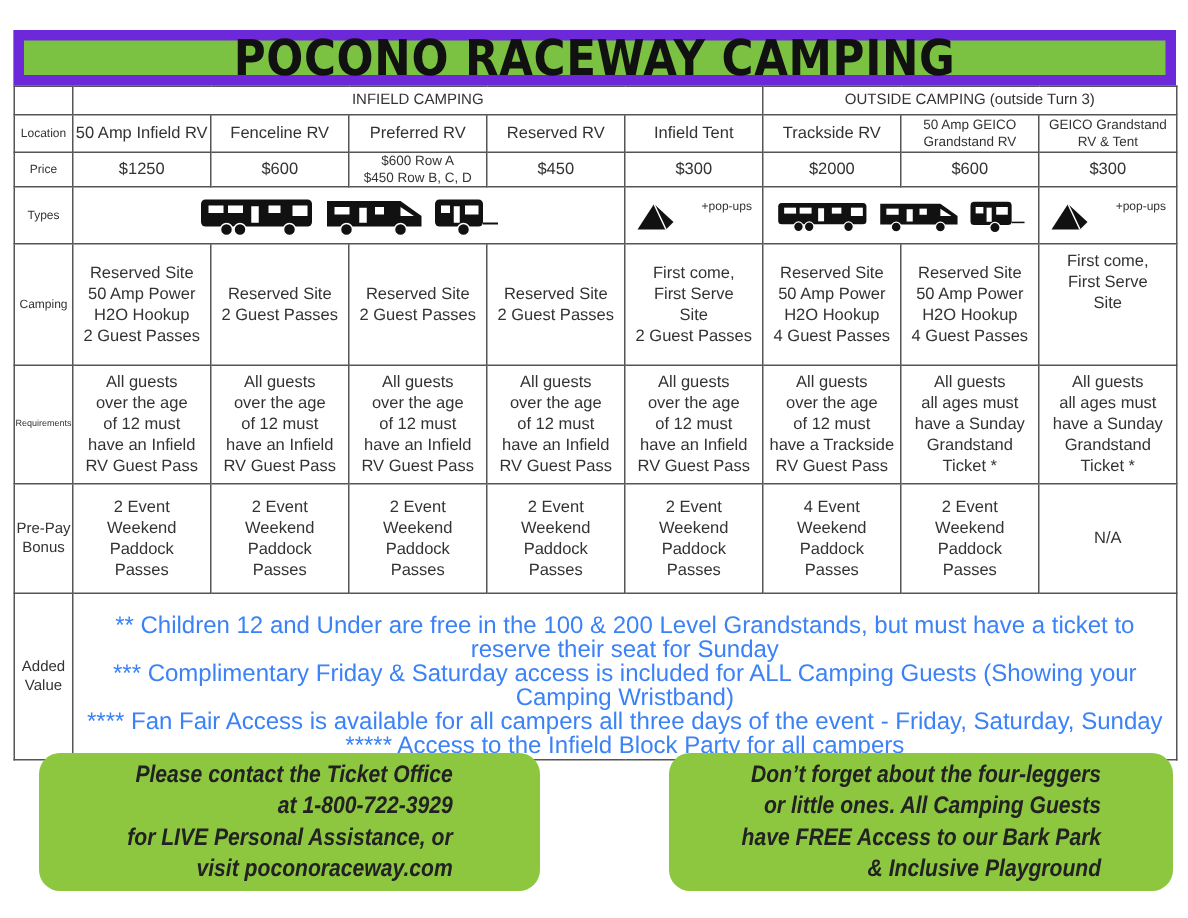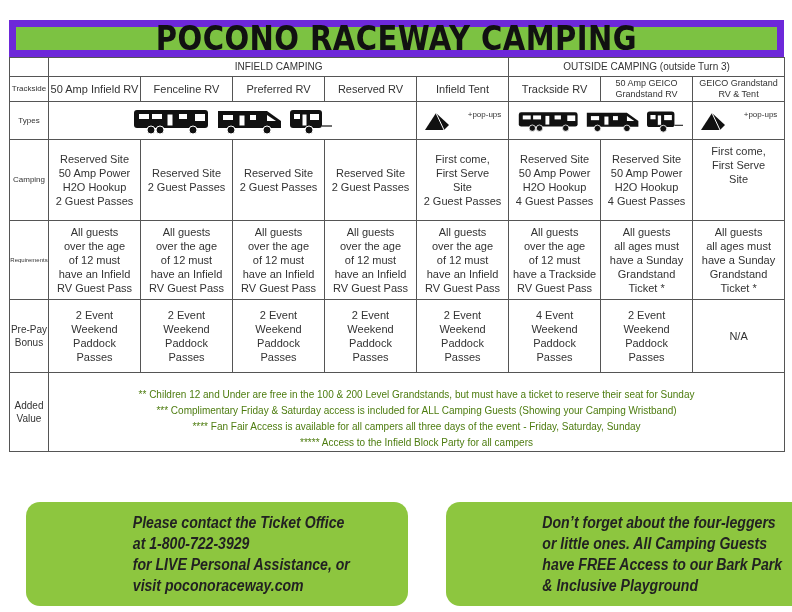--- a/index.html
+++ b/index.html
@@ -14,28 +14,28 @@
   .loc td{height:24px;}
   .price td{height:22px;}
   .color td{height:14px;}
   .types td{height:37px;}
   .incl td{height:76px;}
   .req td{height:78px;}
   .bonus td{height:72px;}
   .added td{height:78px;}
   .small{font-size:9px !important;line-height:11px !important;}
   .cell-text{white-space:pre-line;}
-  .added-text{font-size:10px;line-height:16px;color:#4d7c0f;white-space:pre-line;margin-top:14px;}
+  .added-text{font-size:16px;line-height:16px;color:#3b82f6;white-space:pre-line;margin-top:14px;}
   .swatches{display:flex;height:14px;}
   .swatches span{flex:1;border-right:1px solid #555;}
   .swatches span:last-child{border-right:none;}
   .hatch{background:repeating-linear-gradient(-60deg,#d62a3b 0 3px,#5a1a22 3px 4px);}
   .icons{display:flex;align-items:center;justify-content:center;gap:6px;}
   .popups{font-size:8px;color:#333;margin-left:12px;position:relative;top:-6px;}
-  .callout{position:absolute;top:502px;height:104px;background:#8dc63f;border-radius:14px;display:flex;align-items:center;justify-content:center;text-align:left;padding-left:48px;}
+  .callout{position:absolute;top:502px;height:92px;background:#8dc63f;border-radius:14px;display:flex;align-items:center;justify-content:center;text-align:right;}
   .callout span{font-family:"Liberation Sans",sans-serif;font-weight:bold;font-style:italic;font-size:16px;line-height:21px;color:#222;white-space:pre-line;transform:scaleX(0.88);}
 </style>
 </head>
 <body>
 
 <div class="title-bar">
   <span>POCONO RACEWAY CAMPING</span>
 </div>
 
 <table class="grid">
@@ -50,31 +50,43 @@
       <col style="width:92px">
       <col style="width:92px">
   </colgroup>
   <tbody>
       <tr>
     <td class="sect"></td>
     <td class="sect" colspan="5">INFIELD CAMPING</td>
     <td class="sect" colspan="3">OUTSIDE CAMPING (outside Turn 3)</td>
   </tr>
   <tr class="loc">
-    <td class="rowlabel">Trackside</td>
+    <td class="rowlabel">Location</td>
     <td>50 Amp Infield RV</td>
     <td>Fenceline RV</td>
     <td>Preferred RV</td>
     <td>Reserved RV</td>
     <td>Infield Tent</td>
     <td>Trackside RV</td>
     <td class="small cell-text">50 Amp GEICO
 Grandstand RV</td>
     <td class="small cell-text">GEICO Grandstand
 RV &amp; Tent</td>
+  </tr>
+  <tr class="price">
+    <td class="rowlabel">Price</td>
+    <td>$1250</td>
+    <td>$600</td>
+    <td class="small cell-text">$600 Row A
+$450 Row B, C, D</td>
+    <td>$450</td>
+    <td>$300</td>
+    <td>$2000</td>
+    <td>$600</td>
+    <td>$300</td>
   </tr>
   <tr class="types">
     <td class="rowlabel">Types</td>
     <td colspan="4">
       <div class="icons">
         <svg width="78" height="28" viewBox="0 0 78 28">
               <rect x="1" y="3" width="74" height="18" rx="3" fill="#111"></rect>
               <rect x="6" y="7" width="10" height="5" fill="#fff"></rect>
               <rect x="19" y="7" width="10" height="5" fill="#fff"></rect>
               <rect x="34" y="7" width="6" height="12" fill="#fff" stroke="#111"></rect>

